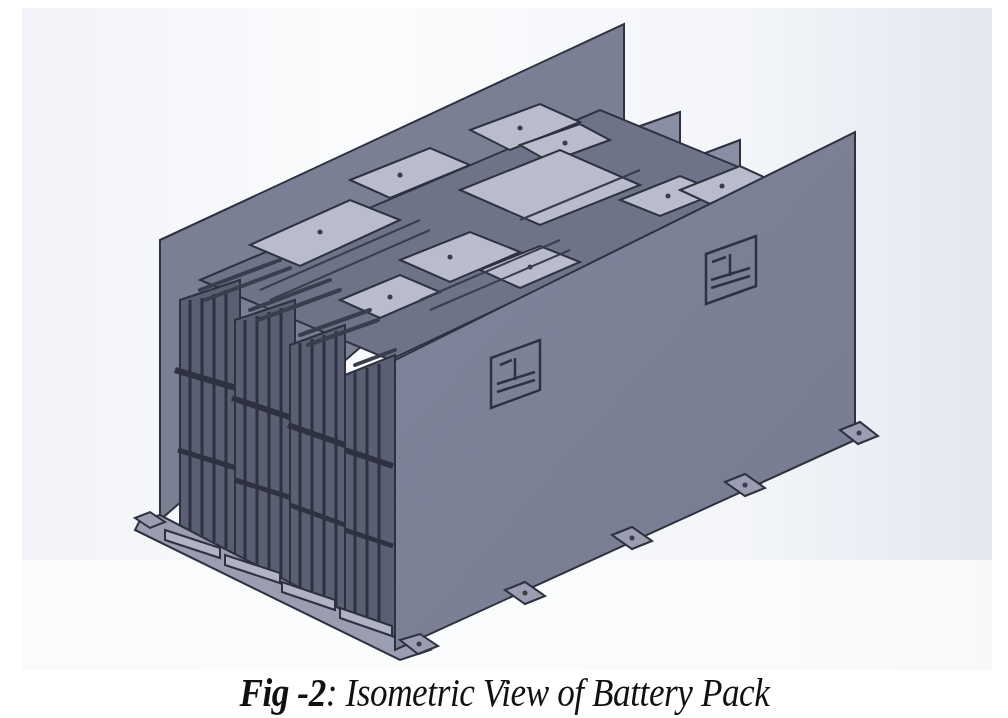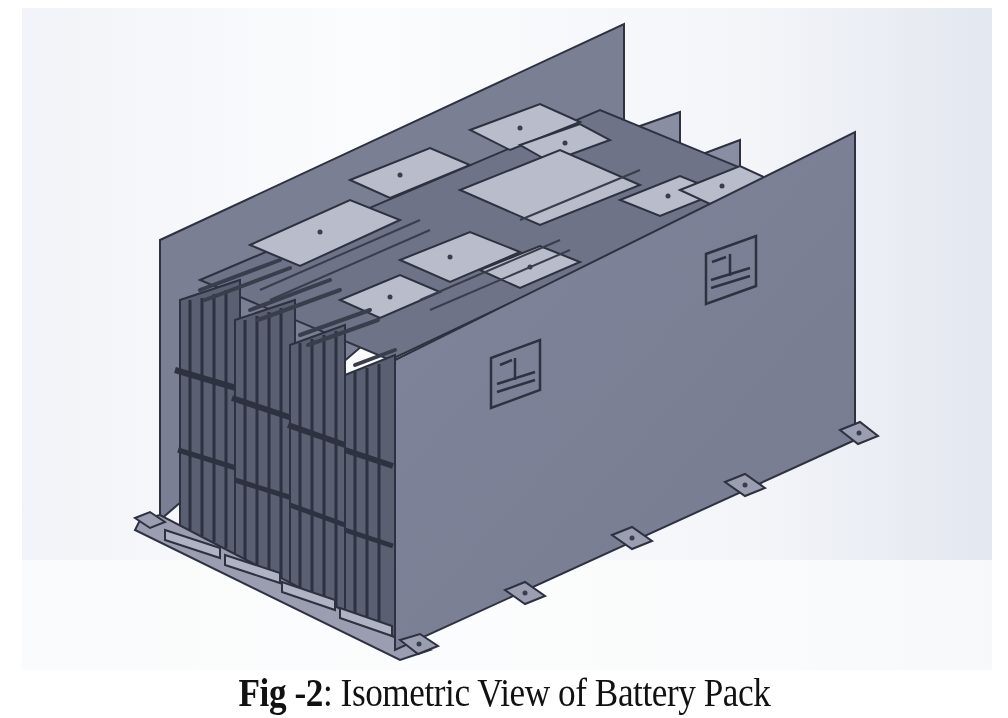--- a/index.html
+++ b/index.html
@@ -1,17 +1,17 @@
 <!DOCTYPE html>
 <html><head>
 <meta charset="utf-8">
 <style>
   html, body { margin:0; padding:0; }
   body { width:1008px; height:718px; background:#ffffff; overflow:hidden; position:relative; }
-  .figure { position:absolute; left:0; top:0; width:828px; height:718px; }
+  .figure { position:absolute; left:0; top:0; width:828px; height:718px;font-style:italic; }
   .render { position:absolute; left:0; top:0; width:1008px; height:672px; }
   .render svg { width:1008px; height:672px; display:block; }
   .caption {
     position:absolute; left:0; top:668px; width:1008px; height:50px;
     text-align:center; font-family:"Liberation Serif","DejaVu Serif",serif;
     font-size:40px; line-height:50px; color:#111; letter-spacing:-0.5px;
     transform: scaleX(0.88); transform-origin: 508px 0;
   }
   .caption .label { font-weight:bold; }
 </style>

